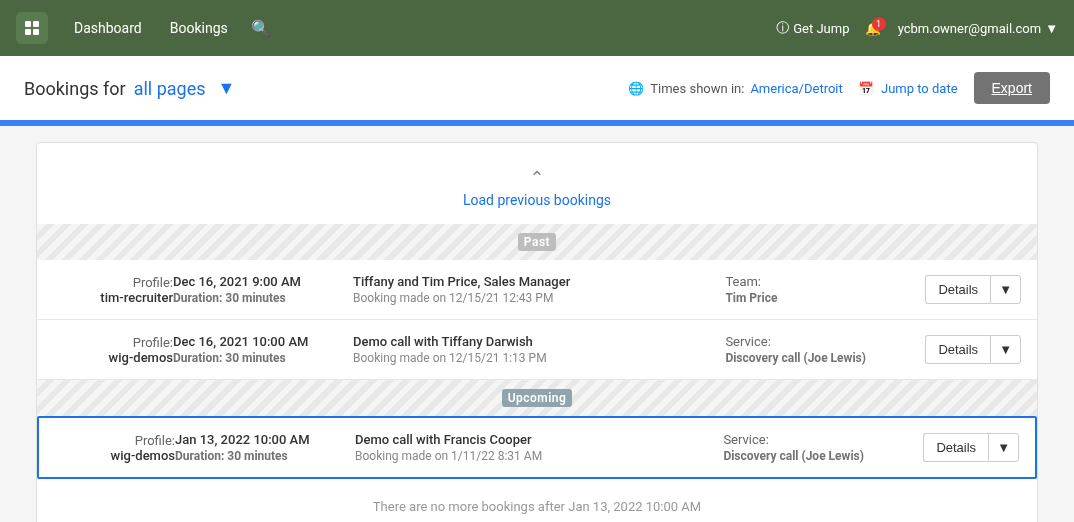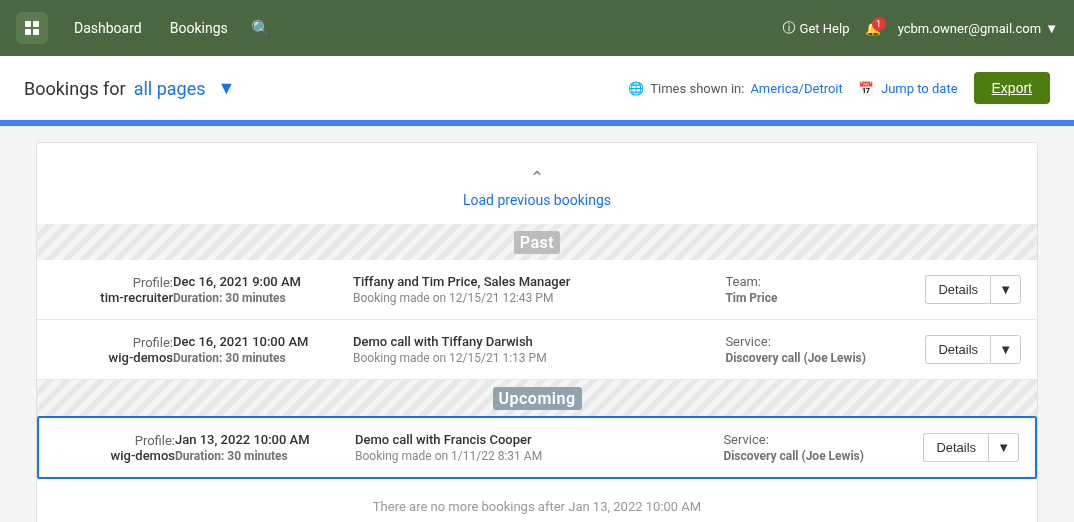--- a/index.html
+++ b/index.html
@@ -93,21 +93,21 @@
       display: flex; align-items: center; gap: 6px;
       font-size: 13px; color: #555;
     }
     .timezone-info .tz-link { color: #1a73e8; cursor: pointer; }
     .jump-date {
       display: flex; align-items: center; gap: 6px;
       font-size: 13px; color: #1a73e8;
       cursor: pointer;
     }
     .export-btn {
-      background: #4d7c0f;
+      background: #737373;
       color: #fff;
       border: none;
       border-radius: 4px;
       padding: 8px 18px;
       font-size: 14px;
       font-weight: 500;
       cursor: pointer;
       text-decoration: underline;
     }
 
@@ -154,21 +154,21 @@
       );
       height: 36px;
       display: flex;
       align-items: center;
       justify-content: center;
       margin: 0;
     }
     .stripe-label {
       background: #bdbdbd;
       color: #fff;
-      font-size: 16px;
+      font-size: 12px;
       font-weight: 600;
       padding: 2px 6px;
       border-radius: 3px;
       letter-spacing: 0.5px;
     }
     .stripe-label.upcoming {
       background: #90a4ae;
     }
 
     
@@ -236,21 +236,21 @@
       <rect x="3" y="11" width="6" height="6" rx="1"></rect>
       <rect x="11" y="11" width="6" height="6" rx="1"></rect>
     </svg>
   </div>
   <a class="nav-link">Dashboard</a>
   <a class="nav-link">Bookings</a>
   <span class="nav-search">🔍</span>
   <div class="navbar-right">
     <div class="help-link">
       <span>ⓘ</span>
-      <span>Get Help</span>
+      <span>Get Jump</span>
     </div>
     <div class="bell-wrap">
       <span>🔔</span>
       <span class="bell-badge">1</span>
     </div>
     <div class="user-menu">
       <span>ycbm.owner@gmail.com</span>
       <span>▼</span>
     </div>
   </div>

